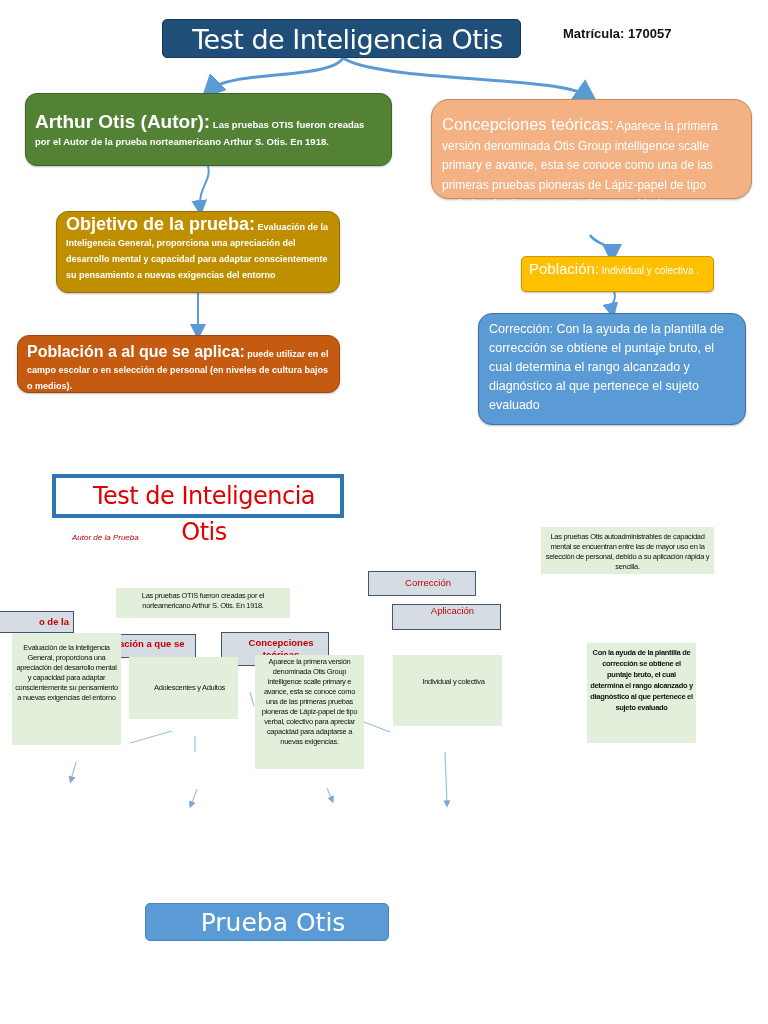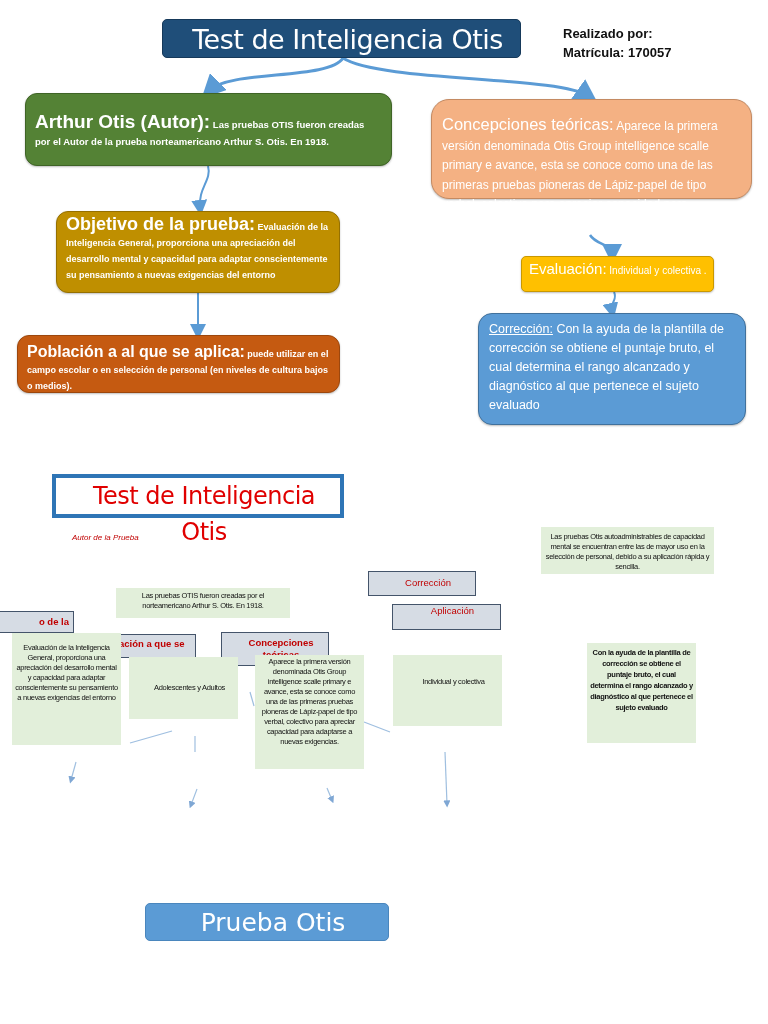--- a/index.html
+++ b/index.html
@@ -41,21 +41,21 @@
 
   .n-conc { left: 431px; top: 99px; width: 321px; height: 100px; background: #f4b183; border: 1px solid #c48a62; padding: 15px 10px 0 10px; line-height: 18.5px; font-weight: normal; border-radius: 18px; }
   .n-conc .head { font-size: 16.5px; }
   .n-conc .body { font-size: 12px; }
 
   .n-aplic { left: 521px; top: 256px; width: 193px; height: 36px; background: #ffc000; border: 1px solid #c99800; padding: 4px 6px 0 7px; line-height: 16px; font-weight: normal; border-radius: 5px; }
   .n-aplic .head { font-size: 15px; }
   .n-aplic .body { font-size: 10px; }
 
   .n-corr { left: 478px; top: 313px; width: 268px; height: 112px; background: #5b9bd5; border: 1px solid #41719c; padding: 5px 8px 0 10px; line-height: 18px; font-weight: normal; border-radius: 14px; }
-  .n-corr .head { font-size: 12.5px; text-decoration: underline; }
+  .n-corr .head { font-size: 12.5px; }
   .n-corr .body { font-size: 12.5px; }
 
   
   .title-red {
     left: 52px; top: 474px; width: 292px; height: 44px;
     border: 4px solid #2e75b6; background: #fff;
     color: #e00000; font-size: 24px; text-align: center; line-height: 36px;
     font-family: "DejaVu Sans", sans-serif; letter-spacing: -0.5px;
   }
   .autor-label { left: 60px; top: 533px; font-size: 8px; font-style: italic; color: #c00000; }
@@ -111,42 +111,41 @@
   <line x1="364" y1="722" x2="390" y2="732" stroke="#9fbfe0" stroke-width="1.2"></line>
   <line x1="76" y1="762" x2="71" y2="780" stroke="#9fbfe0" stroke-width="1.2" marker-end="url(#ahs)"></line>
   <line x1="197" y1="789" x2="191" y2="805" stroke="#9fbfe0" stroke-width="1.2" marker-end="url(#ahs)"></line>
   <line x1="327" y1="788" x2="332" y2="800" stroke="#9fbfe0" stroke-width="1.2" marker-end="url(#ahs)"></line>
   <line x1="445" y1="752" x2="447" y2="804" stroke="#9fbfe0" stroke-width="1.2" marker-end="url(#ahs)"></line>
 </svg>
 
 <div class="abs title-main">Test de Inteligencia Otis</div>
 
 <div class="abs credits">
-  <div>Realizado por:</div>
   <div>Matrícula: 170057</div>
 </div>
 
 <div class="abs node n-autor">
   <span class="head">Arthur Otis (Autor):</span><span class="body"> Las pruebas OTIS fueron creadas por el Autor de la prueba norteamericano Arthur S. Otis. En 1918.</span>
 </div>
 
 <div class="abs node n-obj">
   <span class="head">Objetivo de la prueba:</span><span class="body"> Evaluación de la Inteligencia General, proporciona una apreciación del desarrollo mental y capacidad para adaptar conscientemente su pensamiento a nuevas exigencias del entorno</span>
 </div>
 
 <div class="abs node n-pob">
   <span class="head">Población a al que se aplica:</span><span class="body"> puede utilizar en el campo escolar o en selección de personal (en niveles de cultura bajos o medios).</span>
 </div>
 
 <div class="abs node n-conc">
   <span class="head">Concepciones teóricas:</span><span class="body"> Aparece la primera versión denominada Otis Group intelligence scalle primary e avance, esta se conoce como una de las primeras pruebas pioneras de  Lápiz-papel de tipo verbal, colectivo para apreciar capacidad para adaptarse a nuevas exigencias.</span>
 </div>
 
 <div class="abs node n-aplic">
-  <span class="head">Evaluación:</span><span class="body"> Individual y colectiva .</span>
+  <span class="head">Población:</span><span class="body"> Individual y colectiva .</span>
 </div>
 
 <div class="abs node n-corr">
   <span class="head">Corrección:</span><span class="body"> Con la ayuda de la plantilla de corrección se obtiene el puntaje bruto, el cual determina el rango alcanzado y diagnóstico al que pertenece el sujeto evaluado</span>
 </div>
 
 <div class="abs title-red">Test de Inteligencia Otis</div>
 <div class="abs autor-label">Autor de la Prueba</div>
 
 <div class="abs green g-otis">Las pruebas Otis autoadministrables de capacidad mental se encuentran entre las de mayor uso en la selección de personal, debido a su aplicación rápida y sencilla.</div>

